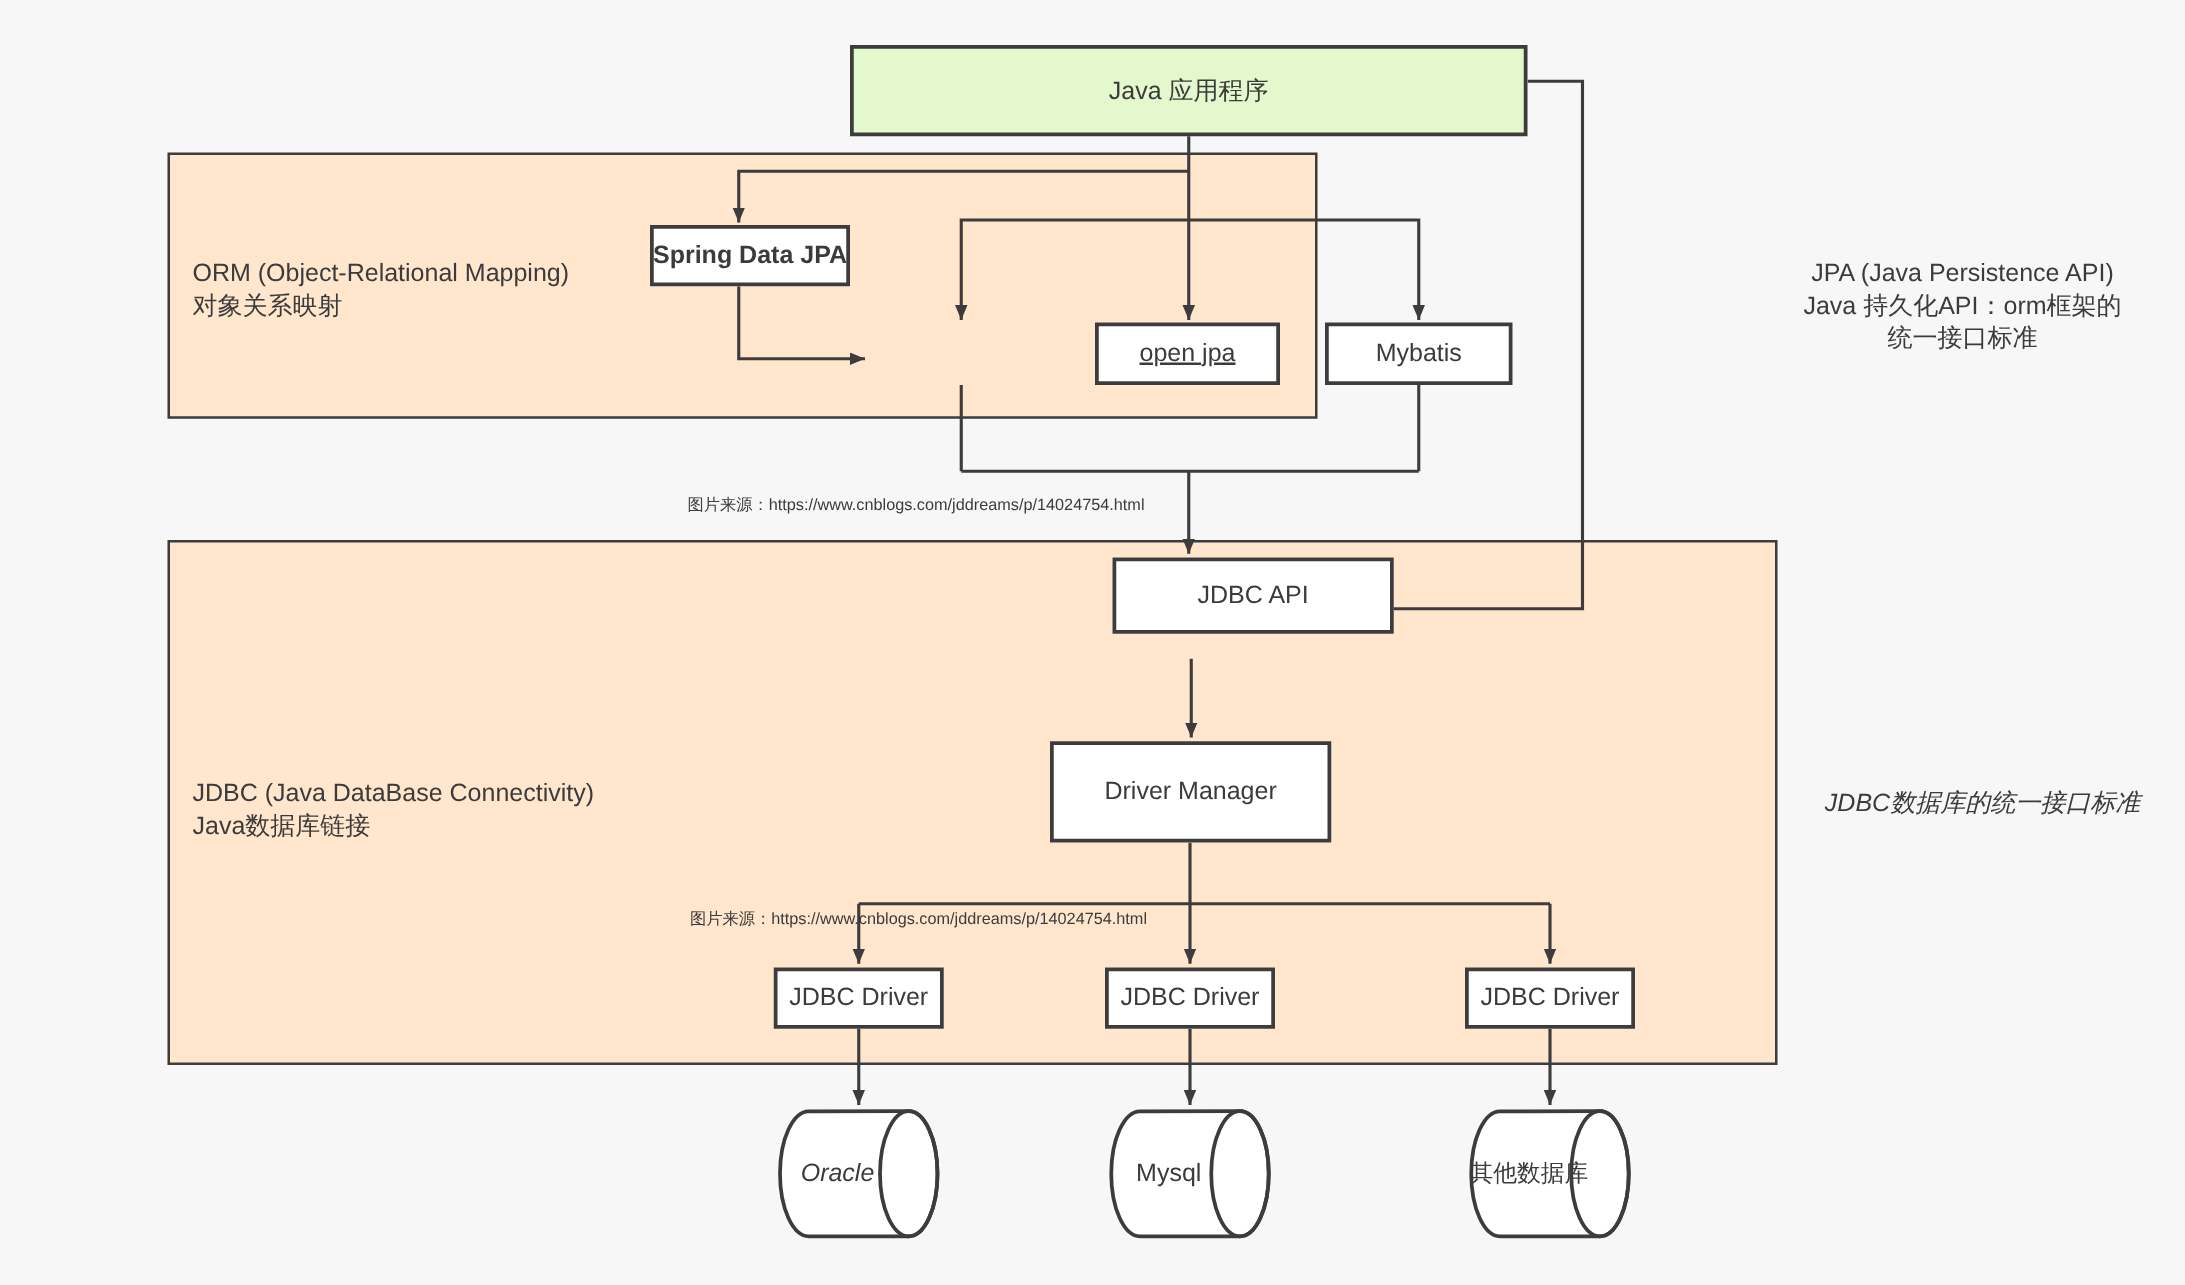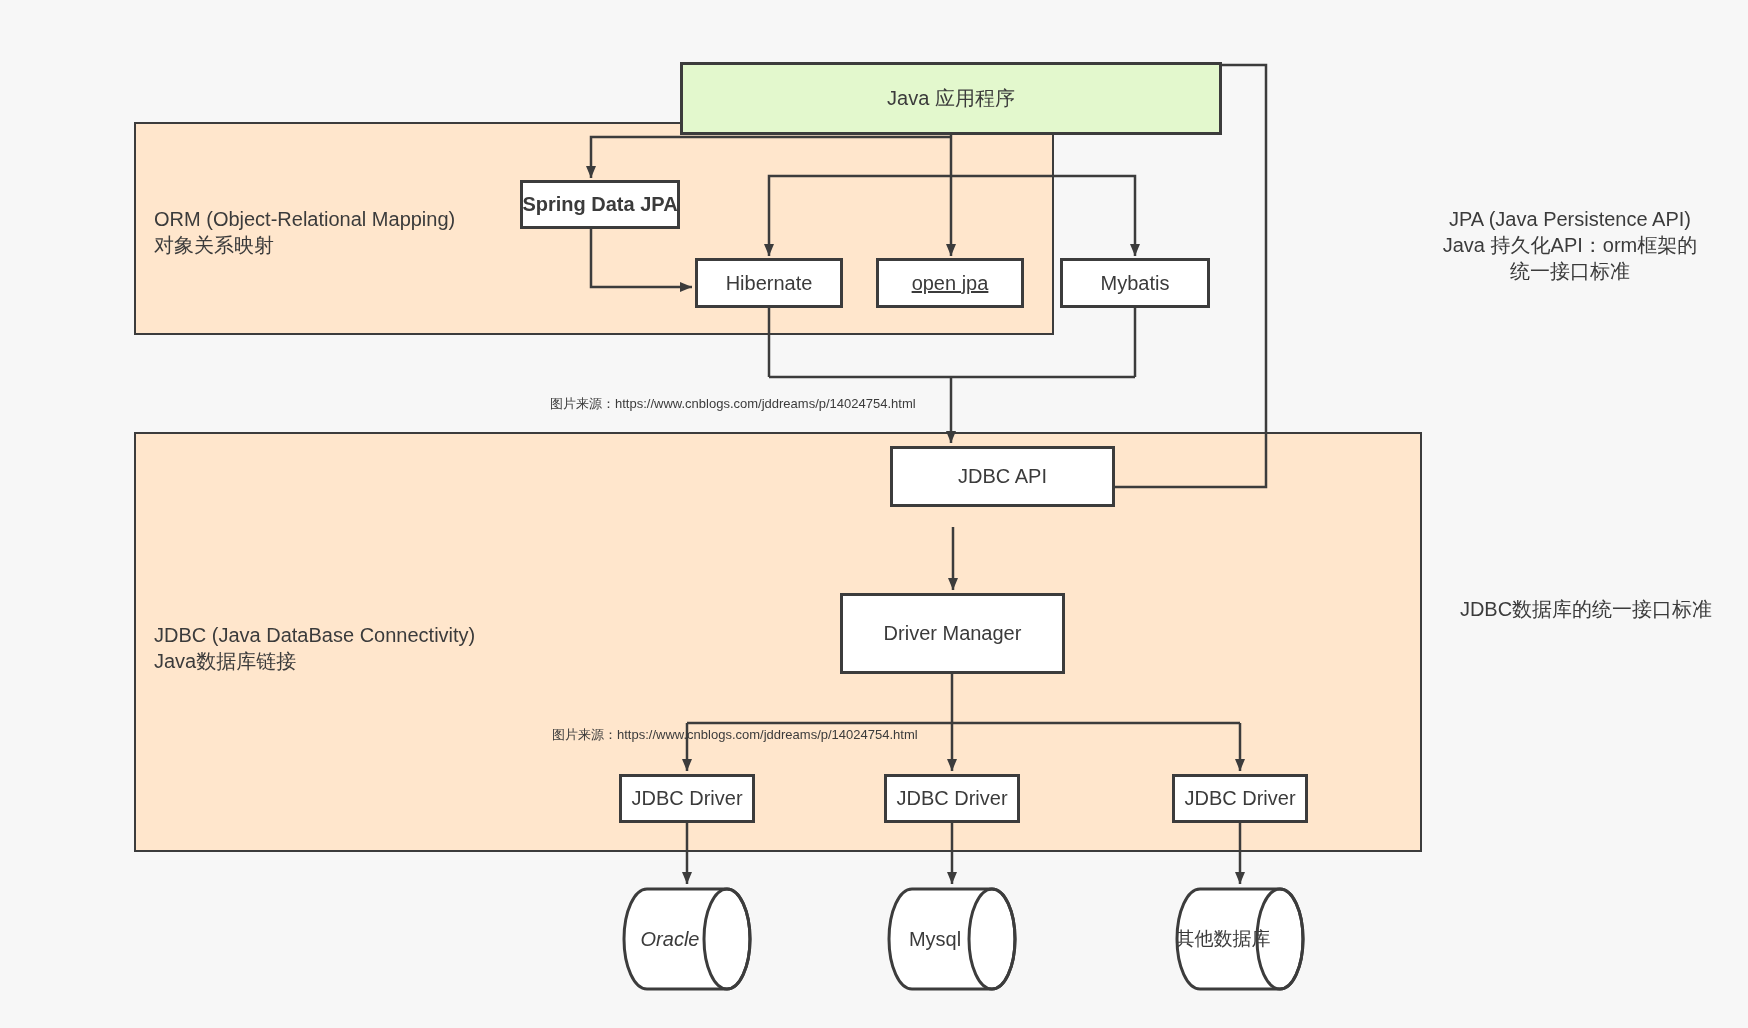--- a/index.html
+++ b/index.html
@@ -100,31 +100,28 @@
     <path d="M 687 723 H 1240"></path>
     <path d="M 687 723 V 771" marker-end="url(#arrow)"></path>
     <path d="M 952 723 V 771" marker-end="url(#arrow)"></path>
     <path d="M 1240 723 V 771" marker-end="url(#arrow)"></path>
 
     <path d="M 687 823 V 884" marker-end="url(#arrow)"></path>
     <path d="M 952 823 V 884" marker-end="url(#arrow)"></path>
     <path d="M 1240 823 V 884" marker-end="url(#arrow)"></path>
   </svg>
 
-  <div class="node green" style="left:680px;top:36px;width:542px;height:73px;margin-top:26px;">
+  <div class="node green" style="left:680px;top:36px;width:542px;height:73px;">
     <span>Java 应用程序</span>
   </div>
 
   <div class="node" style="left:520px;top:180px;width:160px;height:49px;font-weight:bold;">
     <span>Spring Data JPA</span>
   </div>
 
-  <div class="node" style="left:695px;top:258px;width:148px;height:50px;">
-    <span>Hibernate</span>
-  </div>
 
   <div class="node" style="left:876px;top:258px;width:148px;height:50px;text-decoration:underline;">
     <span>open jpa</span>
   </div>
 
   <div class="node" style="left:1060px;top:258px;width:150px;height:50px;">
     <span>Mybatis</span>
   </div>
 
   <div class="node" style="left:877px;top:446px;width:225px;height:61px;margin-left:13px;">
@@ -170,15 +167,15 @@
     </svg>
     <div class="cyl-label" style="font-size:19px;">其他数据库</div>
   </div>
 
   <div class="source-note" style="left:550px;top:395px;width:800px;">图片来源：https://www.cnblogs.com/jddreams/p/14024754.html</div>
 
   <div class="source-note" style="left:552px;top:726px;width:800px;">图片来源：https://www.cnblogs.com/jddreams/p/14024754.html</div>
 
   <div class="annotation" style="left:1420px;top:206px;width:300px;"><span>JPA (Java Persistence API)</span><br><span>Java 持久化API：orm框架的</span><br><span>统一接口标准</span></div>
 
-  <div class="annotation" style="left:1440px;top:596px;width:292px;">JDBC数据库的统一接口标准</div>
+  <div class="annotation" style="left:1440px;top:630px;width:292px;font-style:italic;">JDBC数据库的统一接口标准</div>
 
 </div>
 
 </body></html>

